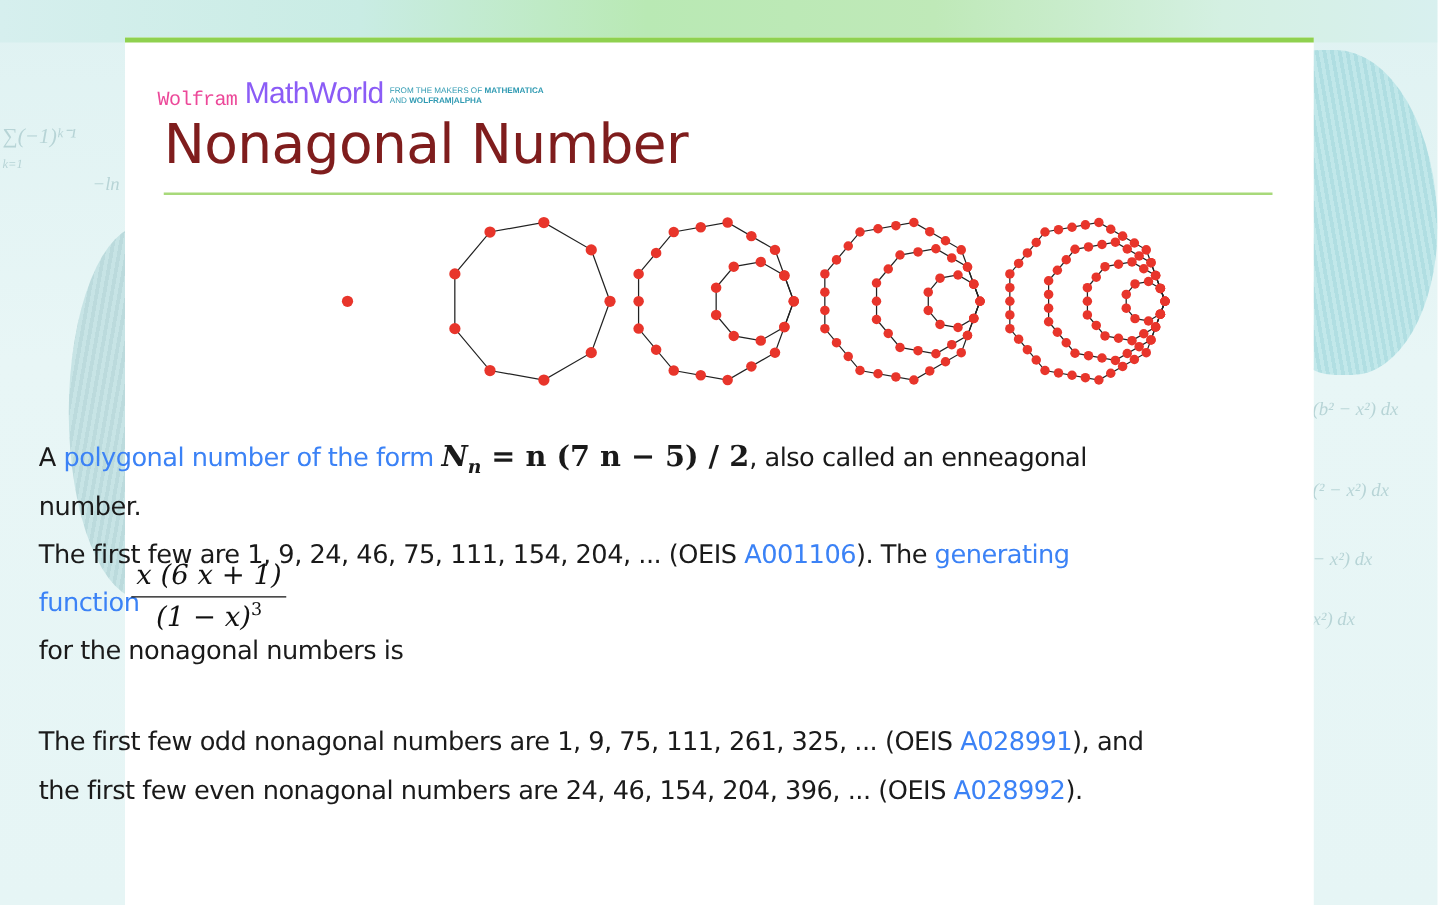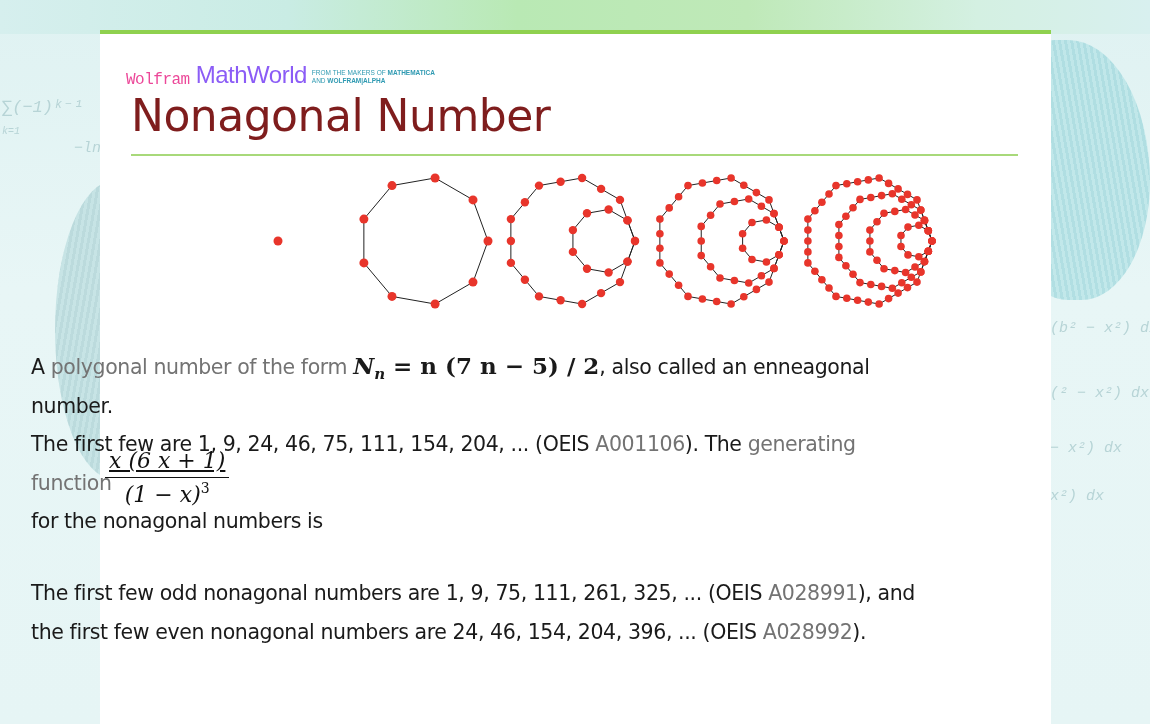--- a/index.html
+++ b/index.html
@@ -6,21 +6,21 @@
   body {
     width: 1150px; height: 724px; overflow: hidden; position: relative;
     background: linear-gradient(180deg, #dff2f2 0%, #e8f6f6 40%, #e6f5f5 100%);
     font-family: "DejaVu Sans", sans-serif;
   }
   .bg-top {
     position: absolute; left: 0; top: 0; width: 1150px; height: 34px;
     background: linear-gradient(90deg, #d6efee 0%, #c9ece4 25%, #b9e9b4 45%, #bfe9b8 65%, #d4f0e2 85%, #d8f0ef 100%);
   }
   .bg-formula {
-    position: absolute; color: #b7d4d6; font-family: Liberation Mono, monospace;
+    position: absolute; color: #b7d4d6; font-family: Liberation Serif, serif;
     font-style: italic; font-size: 15px; white-space: nowrap;
   }
   .bg-shape-left {
     position: absolute; left: 55px; top: 180px; width: 120px; height: 300px;
     border-radius: 60% 20% 20% 60%;
     background: repeating-linear-gradient(100deg, #a9cfd2 0 3px, #b9dcde 3px 6px);
     opacity: .7;
   }
   .bg-shape-right {
     position: absolute; left: 1000px; top: 40px; width: 150px; height: 260px;
@@ -42,29 +42,29 @@
     font-family: "DejaVu Sans", sans-serif; font-weight: normal;
     font-size: 44px; color: #7f1d1d; letter-spacing: -0.5px;
   }
   .rule { position: absolute; left: 31px; top: 120px; width: 887px; height: 2px; background: #a8d97a; }
   .figure { position: absolute; left: 0; top: 0; }
   .para {
     position: absolute; left: 31px; width: 900px; margin: 0;
     font-family: "DejaVu Sans", sans-serif; font-size: 20.5px; line-height: 38.5px;
     color: #1a1a1a; letter-spacing: -0.4px;
   }
-  .para a { color: #737373; text-decoration: none; }
+  .para a { color: #3b82f6; text-decoration: none; }
   .math { font-family: "DejaVu Serif", serif; font-style: italic; font-size: 23px; letter-spacing: 0; font-weight: bold; }
   .math .up { font-style: normal; }
   .eq {
     position: absolute; left: 105px; top: 448px; display: flex; align-items: center;
     font-family: "DejaVu Serif", serif; font-size: 22px; color: #111;
   }
   .frac { display: inline-flex; flex-direction: column; align-items: center; margin-right: 10px; }
-  .frac .num { padding: 0 4px 4px 4px; border-bottom: 1.5px solid #111; white-space: nowrap; text-decoration: underline; }
+  .frac .num { padding: 0 4px 4px 4px; border-bottom: 1.5px solid #111; white-space: nowrap; }
   .frac .den { padding-top: 4px; white-space: nowrap; }
   .eq i { font-style: italic; }
   sup { font-size: 14px; vertical-align: 9px; line-height: 0; }
   sub.n { font-size: 15px; vertical-align: -5px; line-height: 0; }
 </style>
 </head>
 <body>
 
 <div class="bg-top"></div>
 <div class="bg-shape-left"></div>

